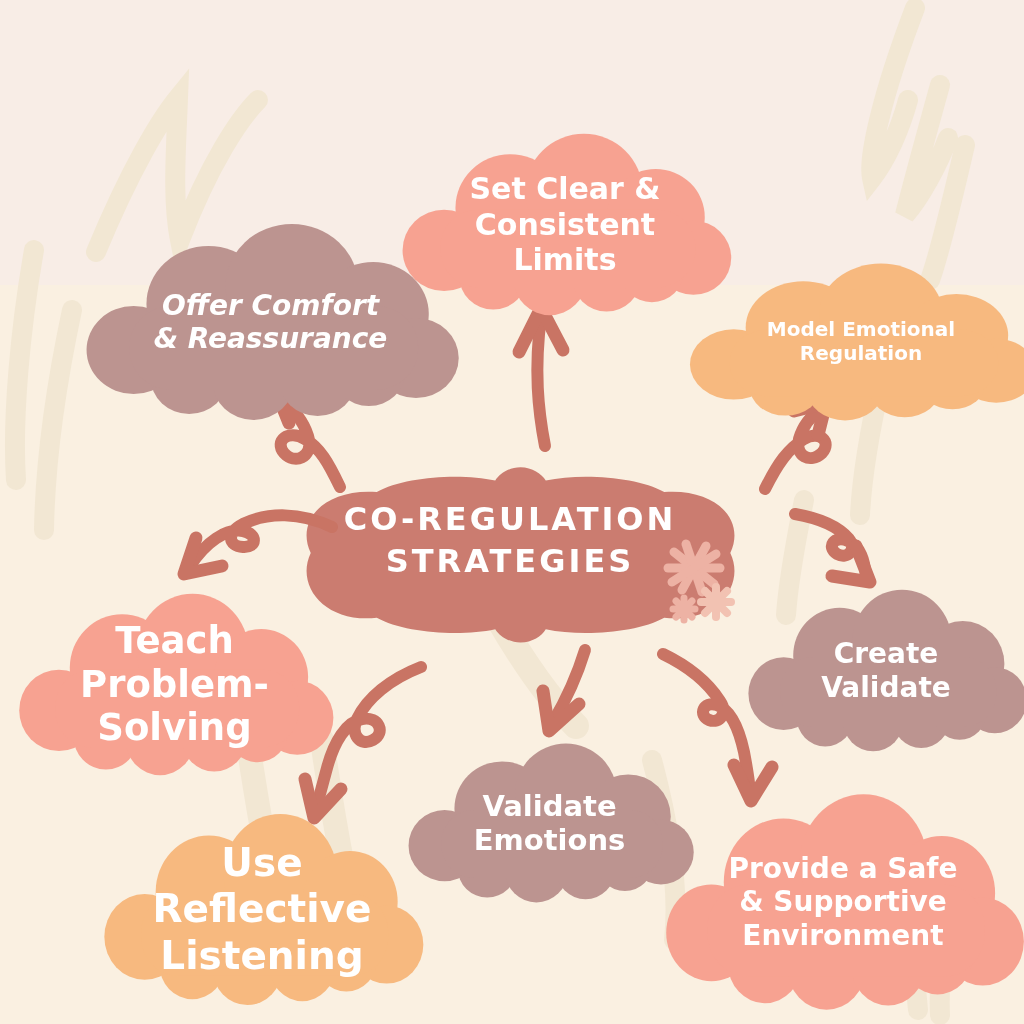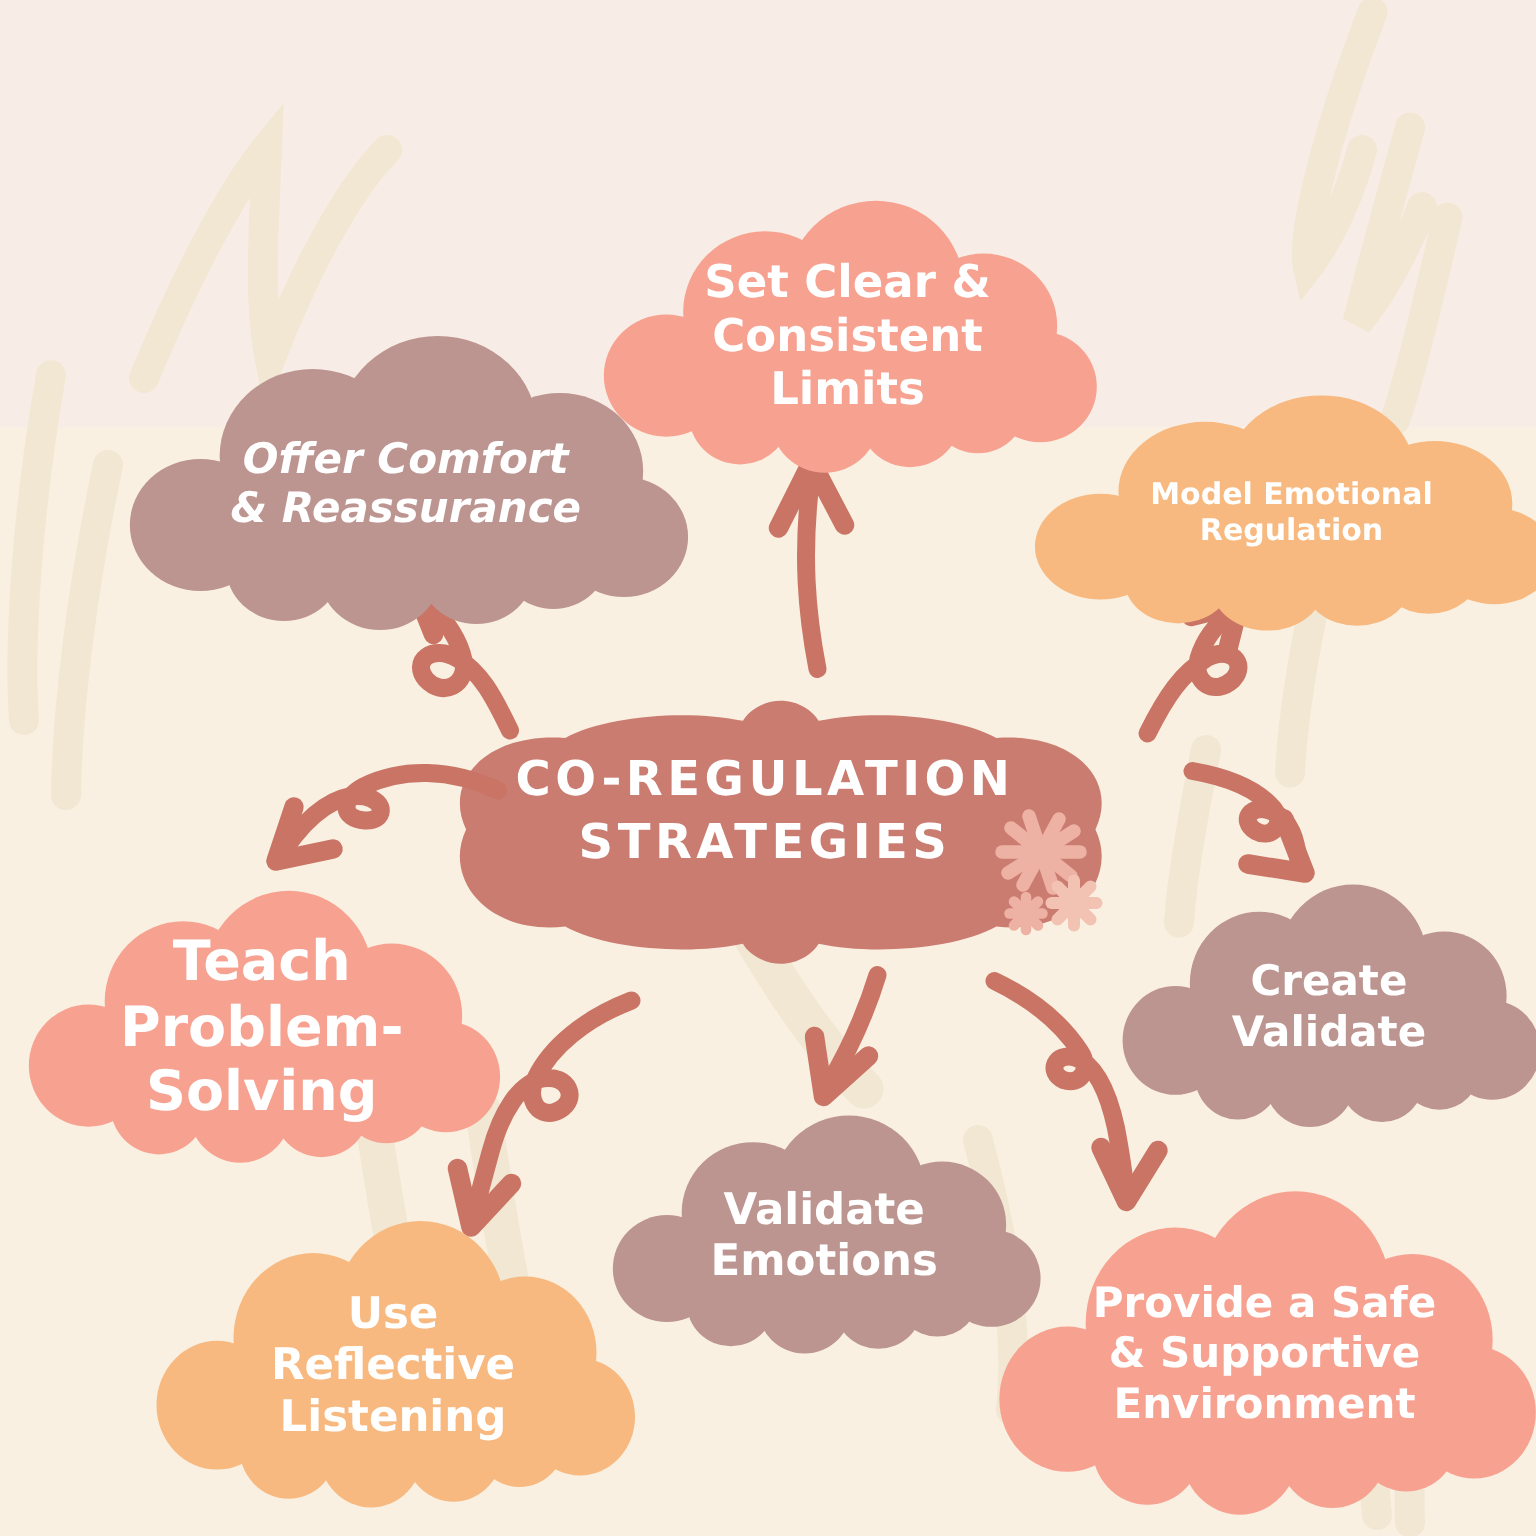--- a/index.html
+++ b/index.html
@@ -12,21 +12,21 @@
     color:#ffffff;font-weight:bold;text-align:center;white-space:pre-line;line-height:1.18;}
   .center-title{position:absolute;left:290px;top:498px;width:440px;z-index:3;
     color:#ffffff;font-weight:bold;text-align:center;white-space:pre-line;
     font-size:32px;letter-spacing:3px;line-height:1.32;}
   .cloud-offer-comfort  {left:78px;  top:222px; width:385px; height:200px; font-size:28px;font-style:italic;}
   .cloud-set-clear      {left:395px; top:132px; width:340px; height:185px; font-size:30px;}
   .cloud-model-emotional{left:682px; top:262px; width:358px; height:160px; font-size:20px;}
   .cloud-teach-problem  {left:12px;  top:592px; width:325px; height:185px; font-size:37px;}
   .cloud-create-routines{left:742px; top:588px; width:288px; height:165px; font-size:28px;}
   .cloud-validate       {left:402px; top:742px; width:295px; height:162px; font-size:29px;}
-  .cloud-use-reflective {left:97px;  top:812px; width:330px; height:195px; font-size:29px;}
+  .cloud-use-reflective {left:97px;  top:812px; width:330px; height:195px; font-size:39px;}
   .cloud-provide-safe   {left:658px; top:792px; width:370px; height:220px; font-size:28px;}
 </style>
 </head>
 <body style="background: rgb(250, 240, 225);">
 
 <div id="canvas" style="background: rgb(250, 240, 225);">
 
   <svg id="bg-svg" width="1024" height="1024" viewBox="0 0 1024 1024">
 
     <rect x="0" y="0" width="1024" height="285" fill="#F8EDE6"></rect>

